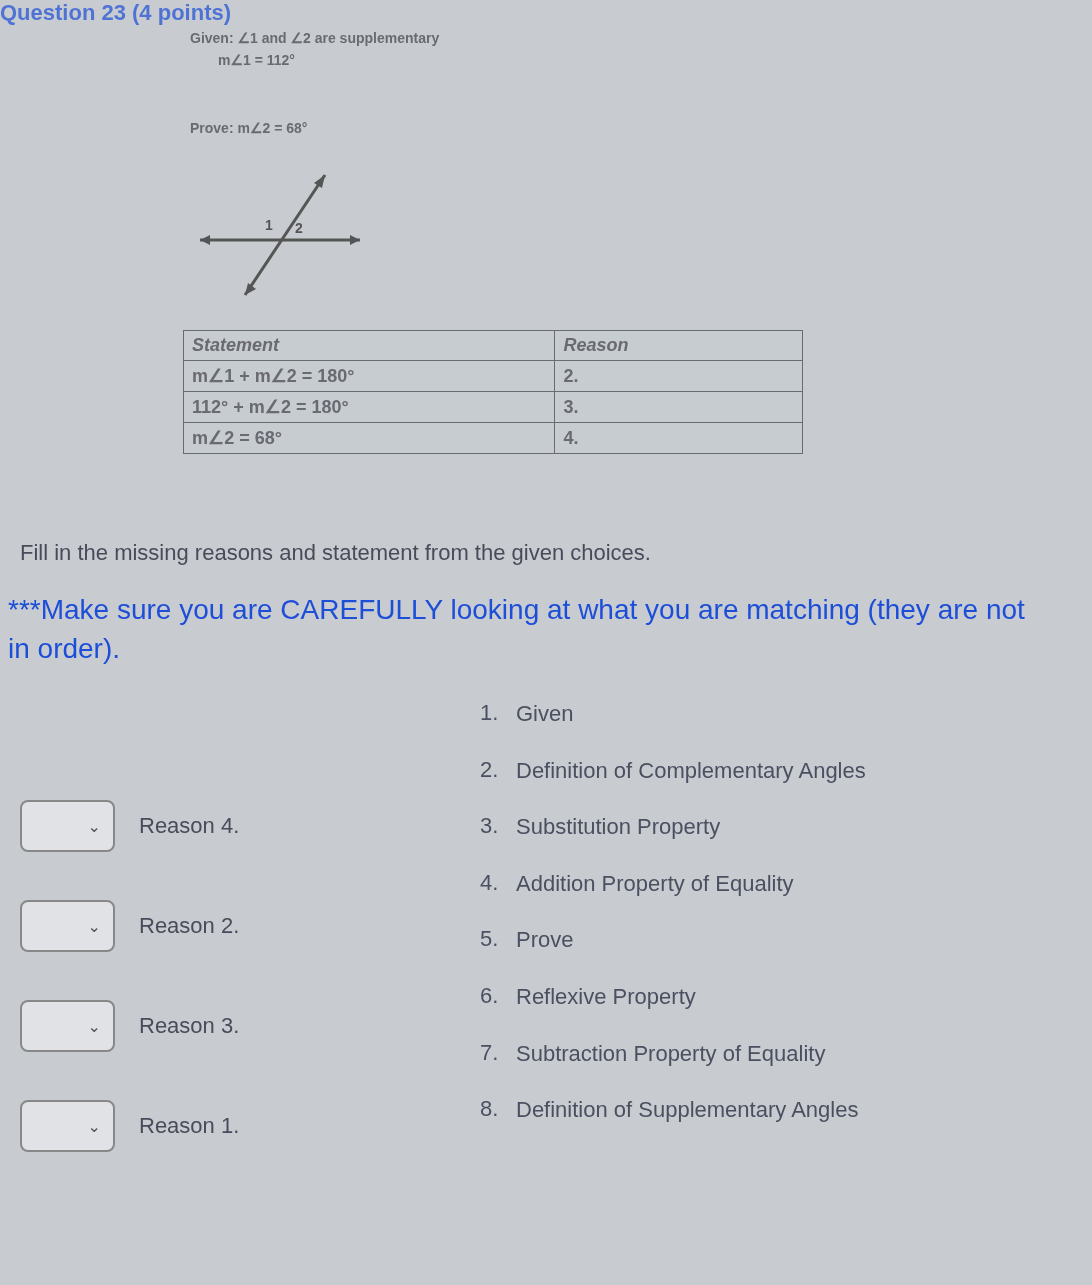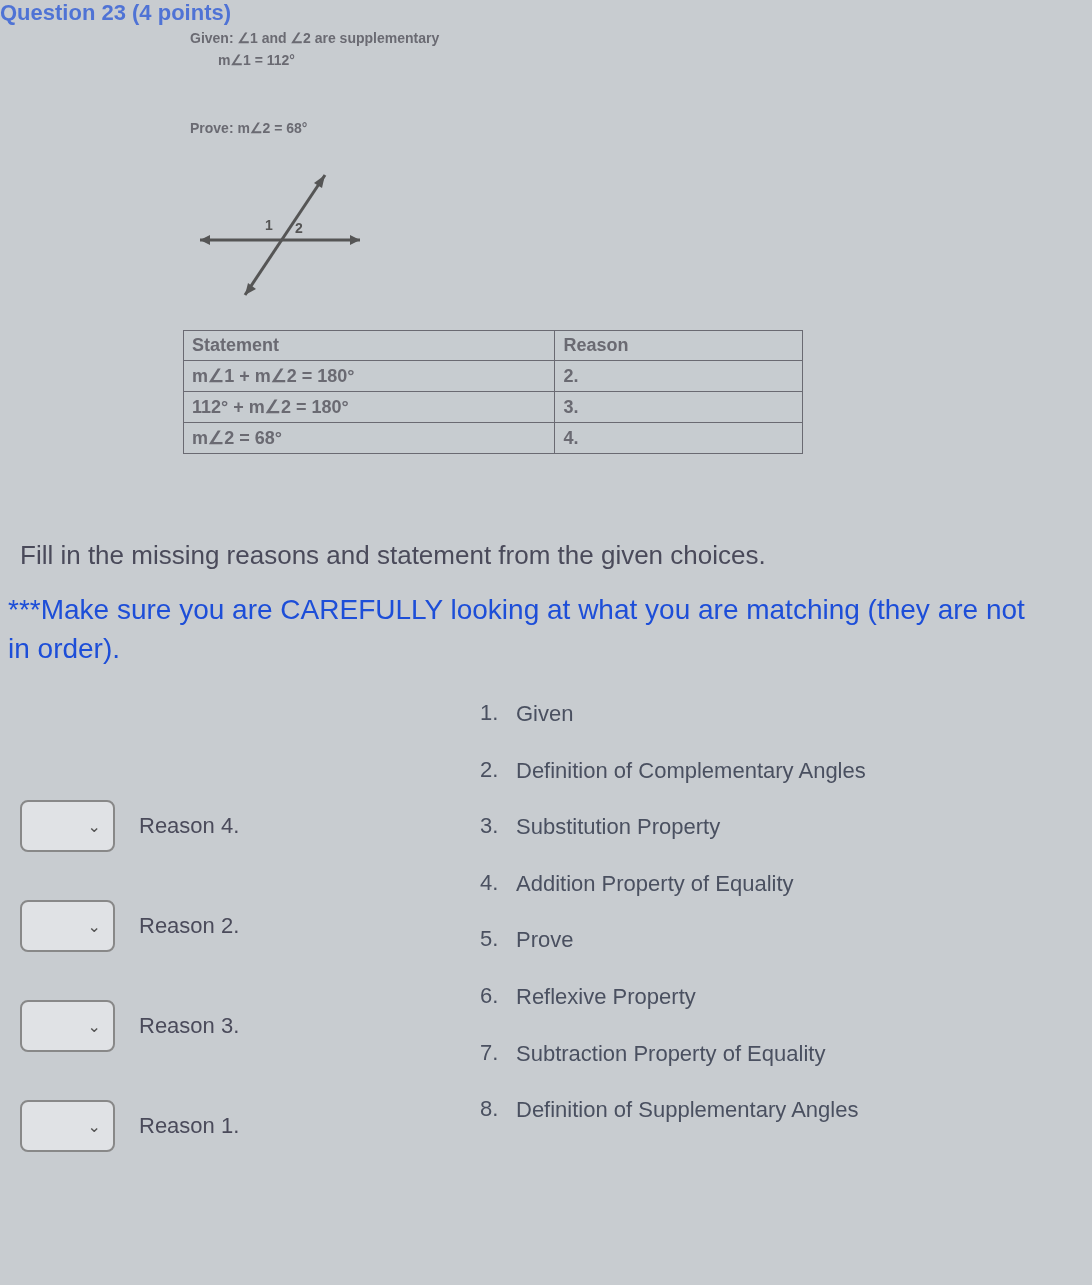--- a/index.html
+++ b/index.html
@@ -67,32 +67,33 @@
     .proof-table td, .proof-table th {
       border: 1px solid #6a6a72;
       padding: 4px 8px;
       text-align: left;
       font-weight: bold;
       color: #6a6a72;
       background: rgba(200,204,208,0.3);
     }
     .proof-table th {
       font-weight: bold;
+      font-style: italic;
     }
     .col-statement {
       width: 60%;
     }
     .col-reason {
       width: 40%;
     }
     .instruction1 {
       position: absolute;
       left: 20px;
       top: 540px;
-      font-size: 26px;
+      font-size: 22px;
       color: #4a4a5a;
     }
     .instruction2 {
       position: absolute;
       left: 8px;
       top: 590px;
       font-size: 28px;
       color: #1d4ed8;
       width: 1030px;
       line-height: 1.4;

